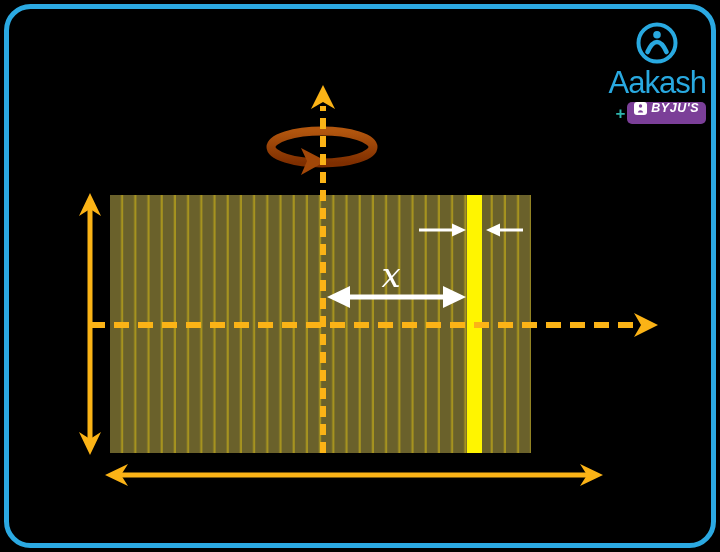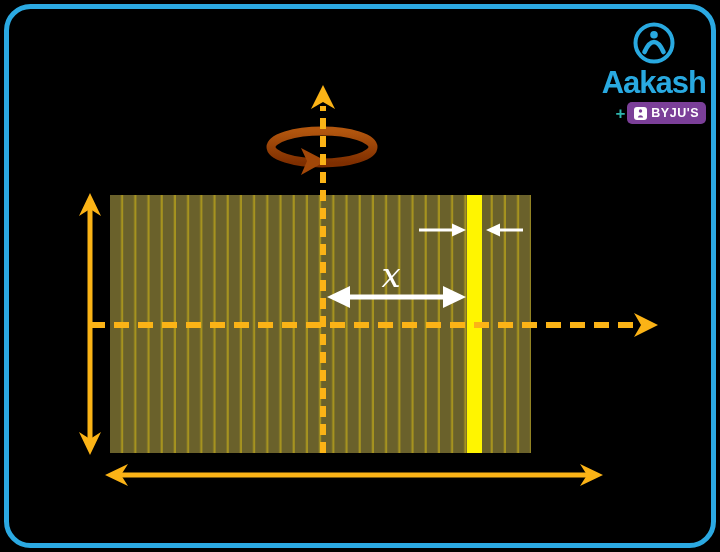--- a/index.html
+++ b/index.html
@@ -34,28 +34,28 @@
     position:absolute;top:21px;right:14px;
     display:flex;flex-direction:column;align-items:center;
   }
   .logo-icon{display:block;}
   .logo-icon circle.ring-c{fill:none;stroke:var(--brand,#29A9E0);stroke-width:4;}
   .logo-icon .fig{stroke:var(--brand,#29A9E0);stroke-width:4.6;fill:none;stroke-linecap:round;}
   .logo-icon .head{fill:var(--brand,#29A9E0);}
   .brand-name{
     margin-top:2px;
     color:var(--brand,#29A9E0);
-    font-size:31px;font-weight:bold;letter-spacing:-1px;line-height:1;
+    font-size:31px;font-weight:normal;letter-spacing:-1px;line-height:1;
   }
   .badge-row{margin-top:4px;align-self:flex-end;display:flex;align-items:center;}
   .plus-sign{color:var(--plus,#2DB5AD);font-size:17px;font-weight:bold;margin-right:2px;line-height:1;}
   .badge{
     background:var(--badge,#7B3F98);
     border-radius:5px;height:22px;padding:0 7px;
-    display:flex;align-items:center;gap:4px;
+    display:flex;align-items:flex-start;gap:4px;font-style:italic;
   }
   .badge-ic{display:block;}
   .partner-name{color:#fff;font-size:12.5px;font-weight:bold;letter-spacing:0.5px;line-height:1;}
 </style>
 </head>
 <body>
 
 <div class="canvas">
 
   <svg width="720" height="552" viewBox="0 0 720 552">

